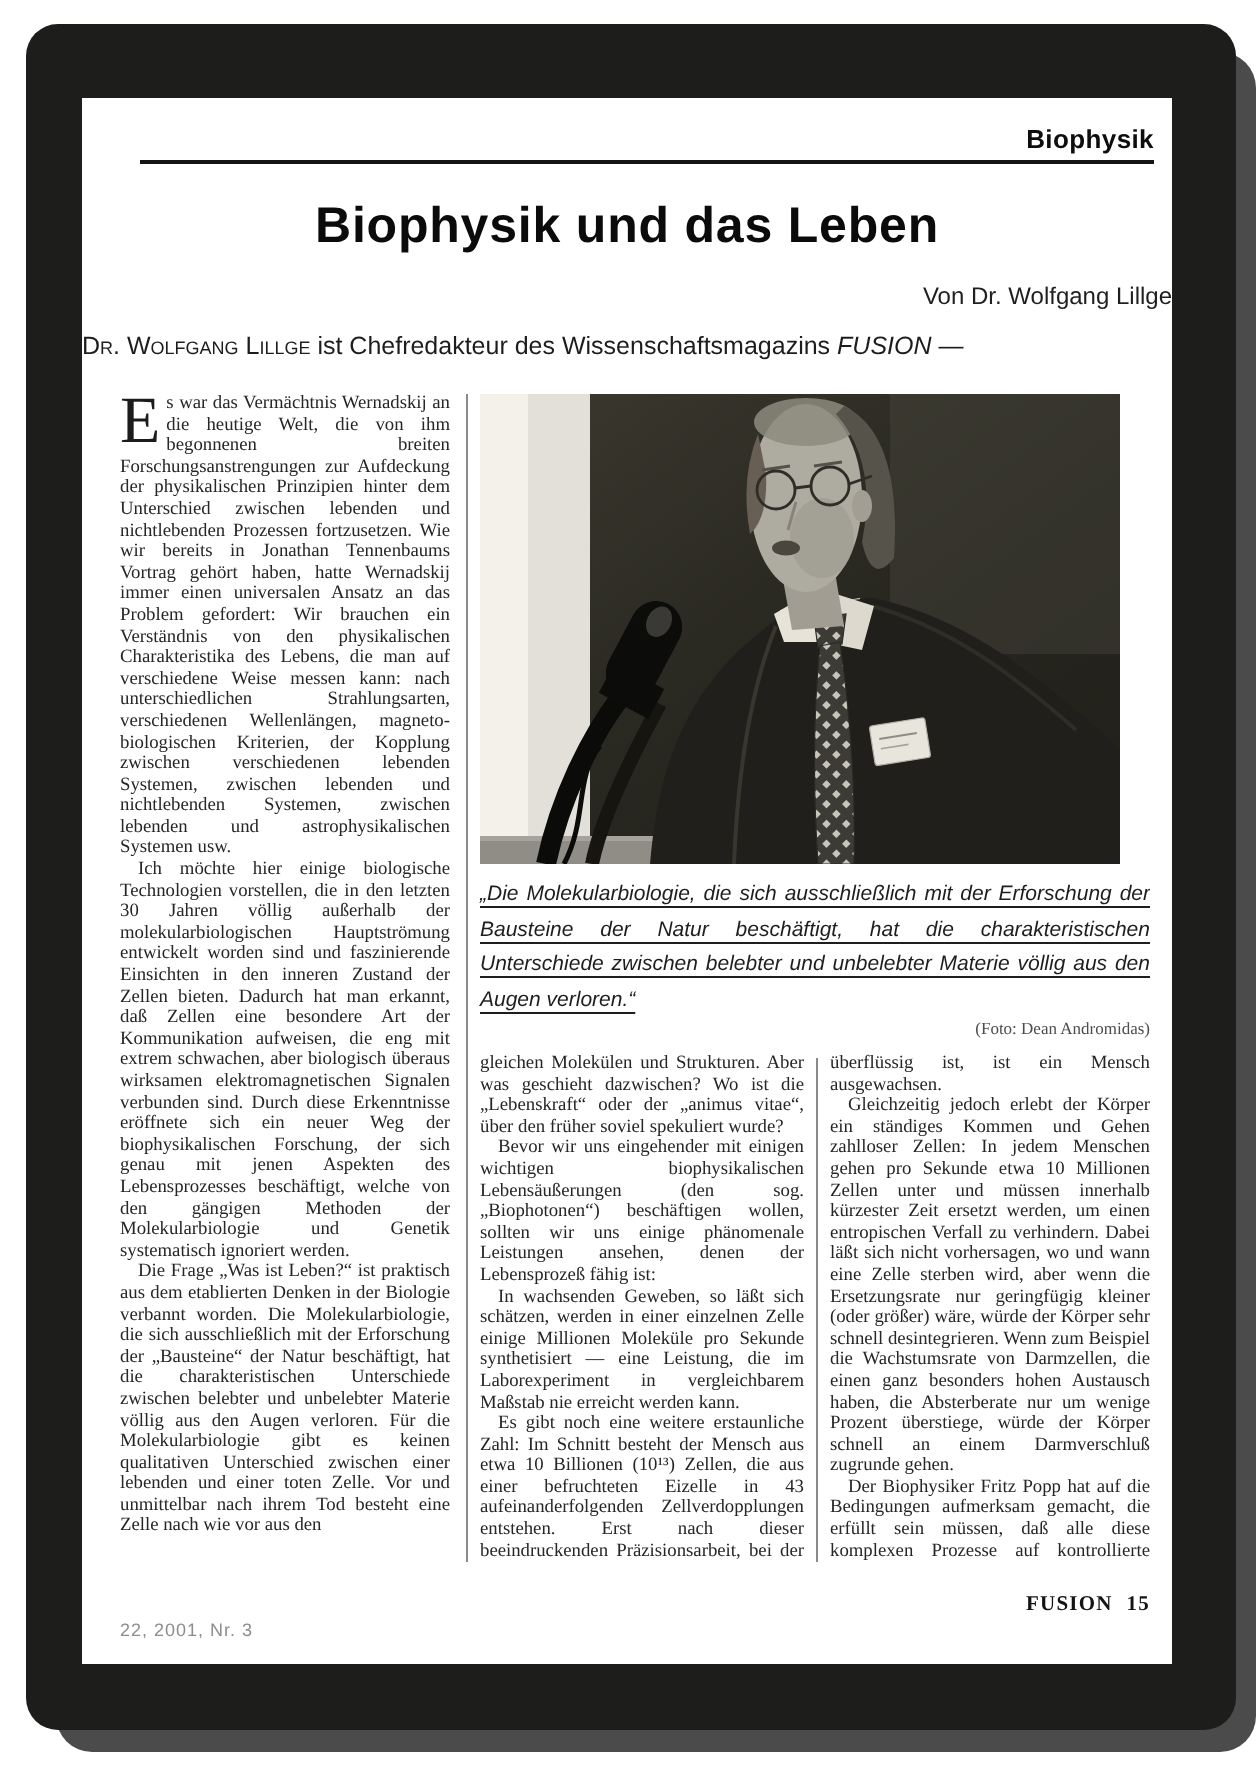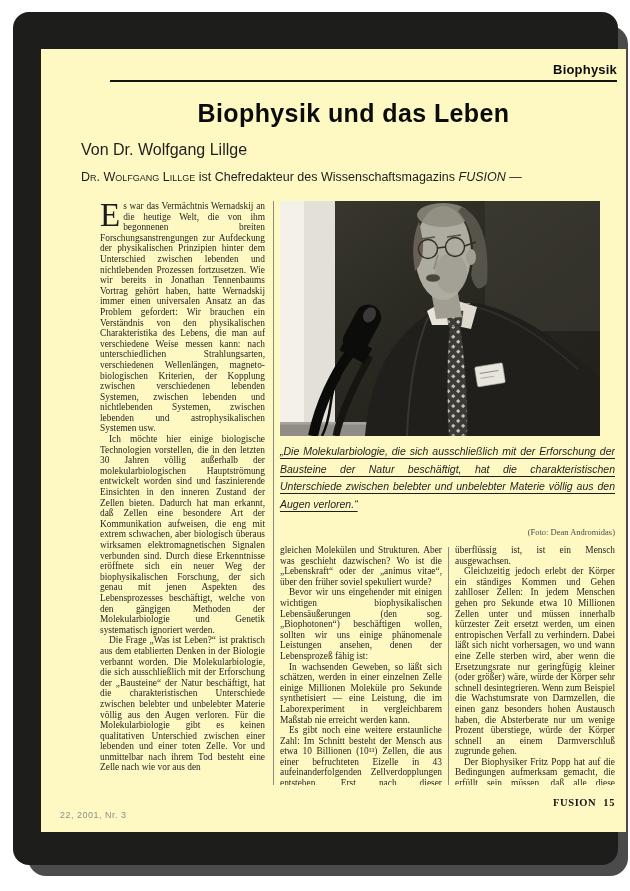--- a/index.html
+++ b/index.html
@@ -10,33 +10,33 @@
   .drop-shadow{
     position:absolute;left:28px;top:26px;width:600px;height:850px;
     background:#4b4b4b;border-radius:18px;
   }
   .frame{
     position:absolute;left:13px;top:12px;width:605px;height:853px;
     background:#1d1d1b;border-radius:16px;
   }
   .page{
     position:absolute;left:28px;top:37px;width:545px;height:783px;
-    background:#fef9c3;color:#2b2b2b;padding-left:40px;
+    background:#ffffff;color:#2b2b2b;
   }
   
   .kicker{
     text-align:right;padding:13px 9px 0 0;font-weight:bold;font-size:13px;
     color:#0d0d0d;letter-spacing:.2px;
   }
   .kicker-rule{height:2px;background:#141414;margin:3px 9px 0 29px;}
   .article-title{
     text-align:center;font-weight:bold;font-size:25px;letter-spacing:.4px;
     color:#0b0b0b;margin-top:17px;
   }
-  .byline{text-align:left;font-size:16px;color:#1f1f1f;margin-top:13px;}
+  .byline{text-align:right;font-size:12px;color:#1f1f1f;margin-top:13px;}
   .intro{
     text-align:left;font-size:12.5px;line-height:18px;color:#1d1d1d;margin-top:9px;
   }
   .sc{font-variant:small-caps;}
   .it{font-style:italic;}
   
   .content{
     position:relative;margin:15px 11px 0 19px;height:584px;overflow:hidden;
     display:flex;
   }
@@ -50,21 +50,21 @@
   .right-region{flex:1;display:flex;flex-direction:column;}
   .photo-wrap{width:320px;height:235px;flex:none;}
   .photo-wrap svg{display:block;}
   .caption{
     font-size:10.5px;line-height:17.5px;font-style:italic;color:#1e1e1e;
     text-align:justify;margin-top:7px;
     text-decoration:underline;text-underline-offset:3px;text-decoration-thickness:0.8px;
   }
   .credit{
     font-family:"Liberation Serif",serif;font-size:8.5px;color:#4c4c4c;
-    text-align:right;margin-top:14px;font-style:normal;
+    text-align:right;margin-top:0;font-style:normal;
   }
   .two-cols{display:flex;margin-top:8px;flex:1;}
   .col2{width:162px;flex:none;}
   .col3{width:160px;flex:none;}
   .vrule.half{margin:2px 6px 0 6px;}
   .para{text-indent:9px;margin:0;}
   .para.first{text-indent:0;}
   .dropcap{
     float:left;font-family:"Liberation Serif",serif;font-size:33px;line-height:27px;
     padding:1px 3px 0 0;color:#1c1c1c;

